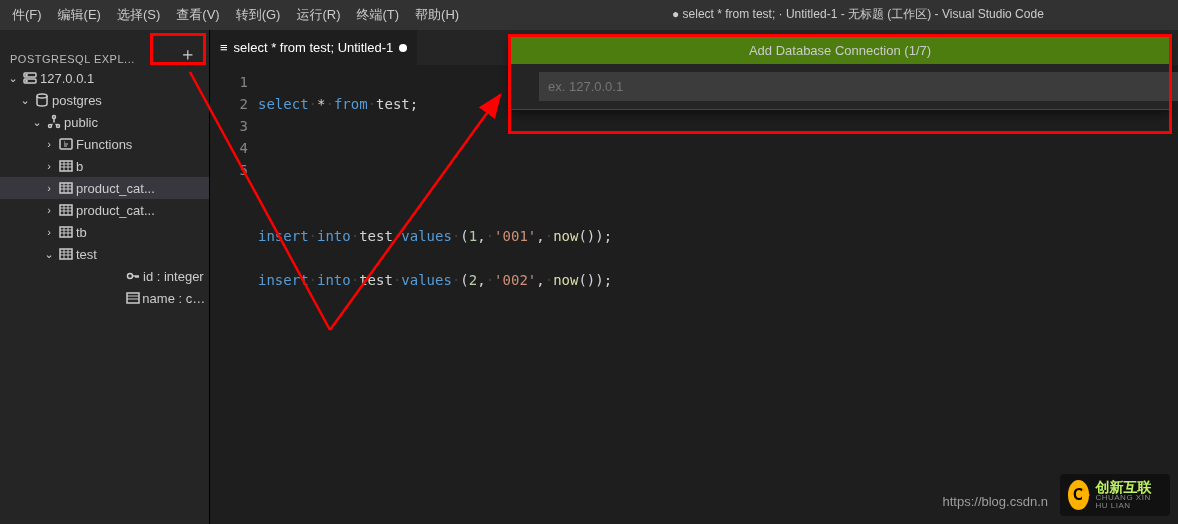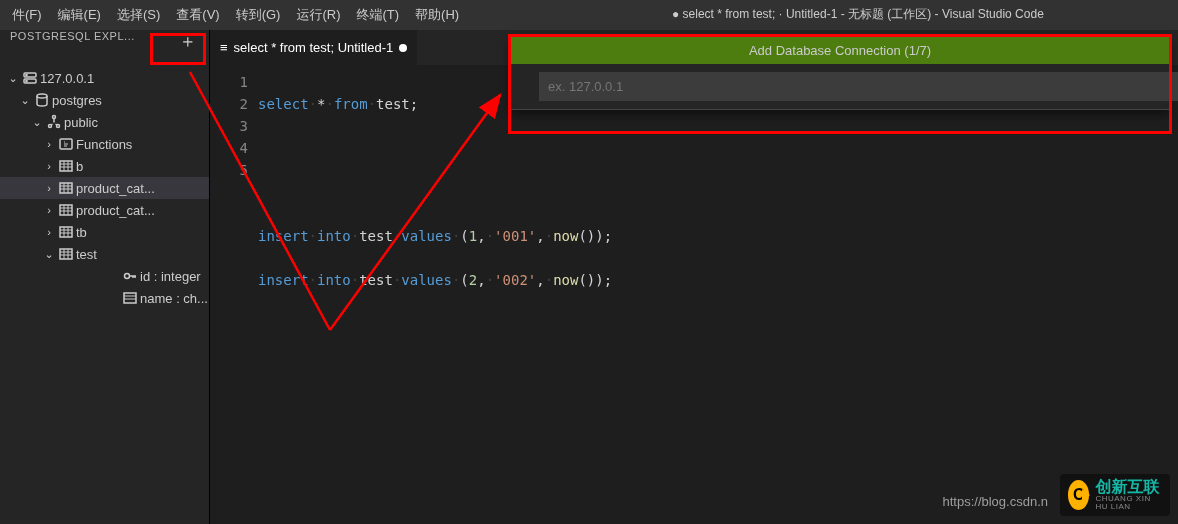--- a/index.html
+++ b/index.html
@@ -38,21 +38,21 @@
     .sidebar {
       width: 210px;
       background: #252526;
       border-right: 1px solid #000;
       display: flex;
       flex-direction: column;
     }
     .sidebar-header {
       height: 35px;
       display: flex;
-      align-items: flex-start;
+      align-items: flex-end;
       justify-content: space-between;
       padding: 0 10px;
       font-size: 11px;
       letter-spacing: 0.5px;
       color: #bbbbbb;
     }
     .plus-btn {
       width: 22px; height: 22px; display: flex; align-items: center; justify-content: center;
       color: #cccccc; font-size: 18px; cursor: pointer;
     }
@@ -67,21 +67,21 @@
       padding-left: 6px; cursor: pointer; color: #cccccc;
       white-space: nowrap; overflow: hidden; text-overflow: ellipsis;
     }
     .tree-row.selected { background: #37373d; }
     .tree-row .chev { width: 14px; text-align: center; color: #cccccc; font-size: 11px; }
     .tree-row .icon { width: 20px; text-align: center; color: #cccccc; }
     .tree-label { overflow: hidden; text-overflow: ellipsis; }
     .indent-1 { padding-left: 18px; }
     .indent-2 { padding-left: 30px; }
     .indent-3 { padding-left: 42px; }
-    .indent-5 { padding-left: 106px; }
+    .indent-5 { padding-left: 74px; margin-left: 35px; }
     
     .editor-area { flex: 1; display: flex; flex-direction: column; background: #1e1e1e; position: relative; }
     .tabs { height: 35px; display: flex; background: #252526; }
     .tab {
       display: flex; align-items: center; padding: 0 10px;
       background: #1e1e1e; color: #ffffff; border-right: 1px solid #252526;
       font-size: 13px; gap: 6px;
     }
     .tab .dirty-dot { width: 8px; height: 8px; border-radius: 50%; background: #ffffff; }
     .editor-body { flex: 1; display: flex; font-family: Consolas, monospace; font-size: 14px; position: relative; }
@@ -129,21 +129,21 @@
       width: 30px; height: 30px; border-radius: 50%; background: #ffb100;
       display: flex; align-items: center; justify-content: center; color: #000; font-weight: bold; font-size: 16px;
       position: relative;
     }
     .logo-circle::after {
       content:''; position:absolute; right:-1px; top:50%; width:0;height:0;
       border-top:6px solid transparent;border-bottom:6px solid transparent;border-left:8px solid #ffb100;
       transform: translateY(-50%);
     }
     .logo-text { display: flex; flex-direction: column; line-height: 1; }
-    .logo-text .cn { color: #14b8a6; font-size: 16px; font-weight: bold; }
+    .logo-text .cn { color: #bef264; font-size: 14px; font-weight: bold; }
     .logo-text .en { color: #888; font-size: 8px; letter-spacing: 0.5px; }
     svg.icon-svg { width: 16px; height: 16px; fill: none; stroke: #cccccc; stroke-width: 1.5; vertical-align: middle; }
   </style>
 </head>
 <body>
 
 <div class="menubar">
   <span class="menu-item">件(F)</span>
   <span class="menu-item">编辑(E)</span>
   <span class="menu-item">选择(S)</span>

